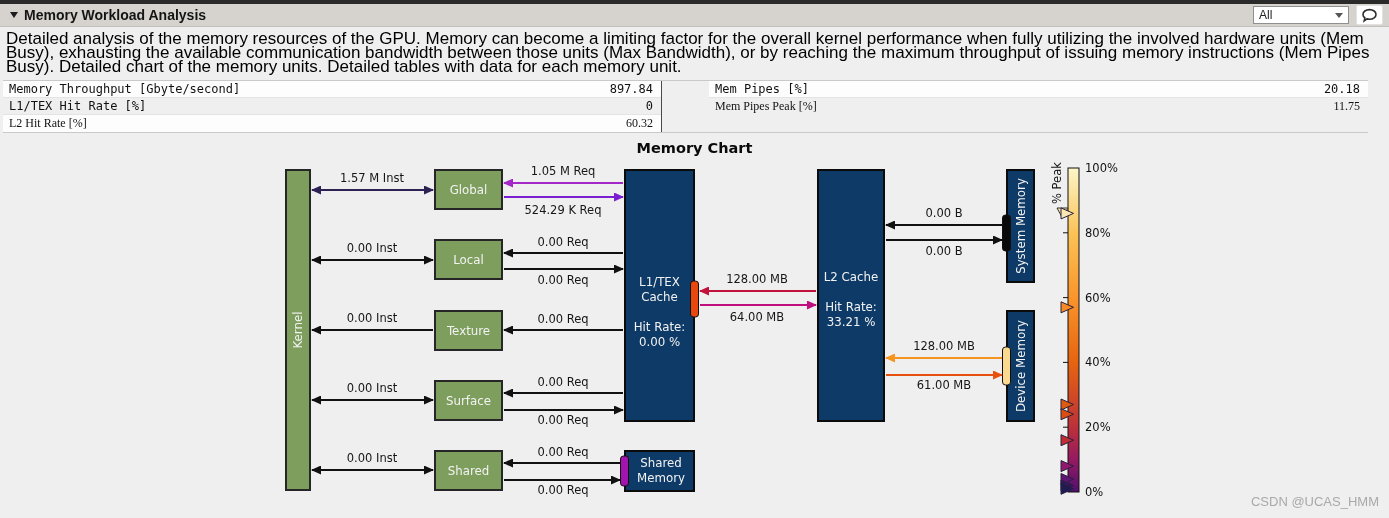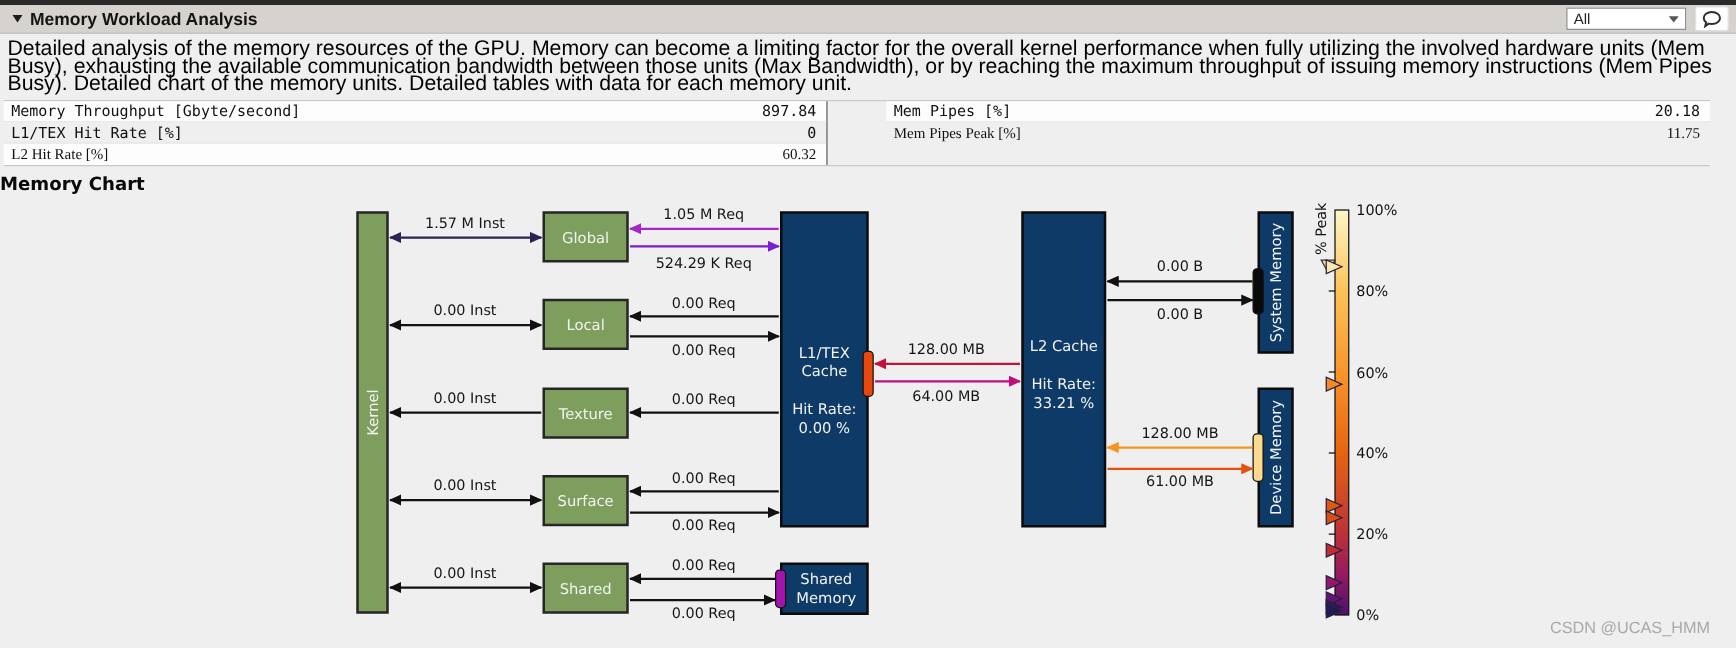--- a/index.html
+++ b/index.html
@@ -27,30 +27,30 @@
   .metrics { display:flex; margin:2px 21px 0 3px; border-top:1px solid #c9c9c9; border-bottom:1px solid #c9c9c9;
              font-family:"DejaVu Sans Mono", monospace; font-size:12px;gap:47px; }
   .mtable { flex:1 1 50%; }
   .mtable.left { border-right:1px solid #4a4a4a; }
   .mrow { display:flex; align-items:center; height:17px; background:#fdfdfd; border-bottom:1px solid #e4e4e4; }
   .mrow:last-child { border-bottom:none;font-family:Liberation Serif, serif; }
   .mrow:nth-child(2) { background:#efefef; }
   .mlabel { padding-left:6px; white-space:nowrap; }
   .mval { margin-left:auto; padding-right:8px; white-space:nowrap; }
 
-  .chart-title { font-family:"DejaVu Sans", sans-serif; font-weight:bold;
+  .chart-title { text-align:center; font-family:"DejaVu Sans", sans-serif; font-weight:bold;
                  font-size:14.5px; margin-top:7px; color:#0a0a0a; }
 
   svg.diagram { position:absolute; left:0; top:140px; }
   svg text { font-family:"DejaVu Sans", sans-serif; }
   .node-label { fill:#f2f2f2; font-size:11.8px; }
   .edge-label { fill:#161616; font-size:11.5px; }
   .cbar-tick-label { fill:#111; font-size:11.5px; }
 
-  .watermark { position:absolute; right:21px; top:494px; font-size:13px; color:#a9a9a9;
+  .watermark { position:absolute; right:10px; top:494px; font-size:13px; color:#a9a9a9;
                font-family:"Liberation Sans", sans-serif; }
 </style>
 </head>
 <body>
 
 <div class="page">
 
   <div class="topstrip"></div>
 
   <div class="secheader">

